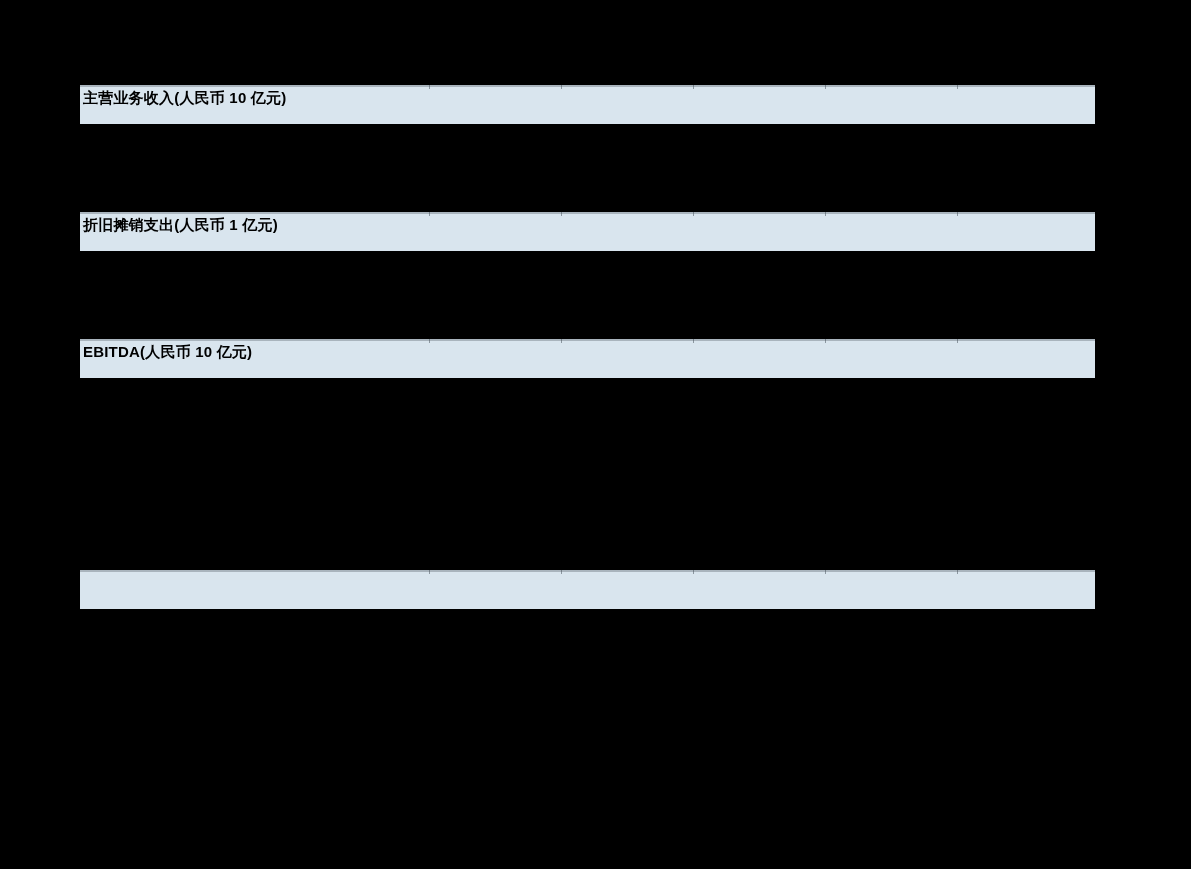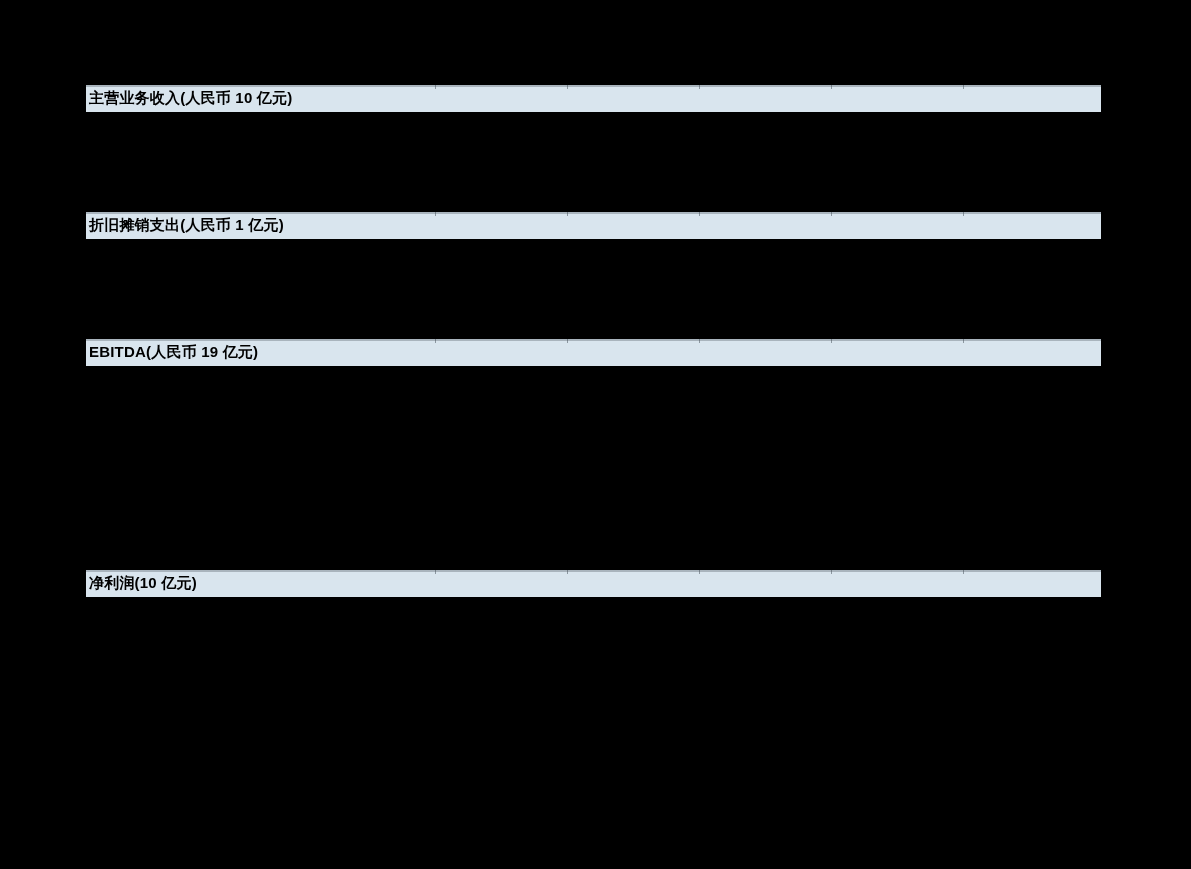--- a/index.html
+++ b/index.html
@@ -14,23 +14,23 @@
   .page{
     position:relative;
     width:1191px;
     height:869px;
     background:var(--page-bg);
     overflow:hidden;
     font-family:"Liberation Sans", sans-serif;
   }
   .hdr{
     position:absolute;
-    left:86px;
+    left:80px;
     width:1015px;
-    height:27px;
+    height:39px;
     background:var(--bar-fill);
     border-top:2px solid var(--bar-border);
   }
   .hdr .lbl{
     display:block;
     padding-left:3px;
     font-size:15px;
     font-weight:bold;
     line-height:22px;
     color:var(--label);
@@ -63,31 +63,30 @@
   <div class="hdr" style="top:212px">
     <span class="lbl">折旧摊销支出(人民币 1 亿元)</span>
   <i class="tick" style="left: 349px;"></i>
       <i class="tick" style="left: 481px;"></i>
       <i class="tick" style="left: 613px;"></i>
       <i class="tick" style="left: 745px;"></i>
       <i class="tick" style="left: 877px;"></i>
     </div>
 
   <div class="hdr" style="top:339px">
-    <span class="lbl">EBITDA(人民币 19 亿元)</span>
+    <span class="lbl">EBITDA(人民币 10 亿元)</span>
   <i class="tick" style="left: 349px;"></i>
       <i class="tick" style="left: 481px;"></i>
       <i class="tick" style="left: 613px;"></i>
       <i class="tick" style="left: 745px;"></i>
       <i class="tick" style="left: 877px;"></i>
     </div>
 
 
   <div class="hdr" style="top:570px">
-    <span class="lbl">净利润(10 亿元)</span>
   <i class="tick" style="left: 349px;"></i>
       <i class="tick" style="left: 481px;"></i>
       <i class="tick" style="left: 613px;"></i>
       <i class="tick" style="left: 745px;"></i>
       <i class="tick" style="left: 877px;"></i>
     </div>
 
 
 </div>
 

